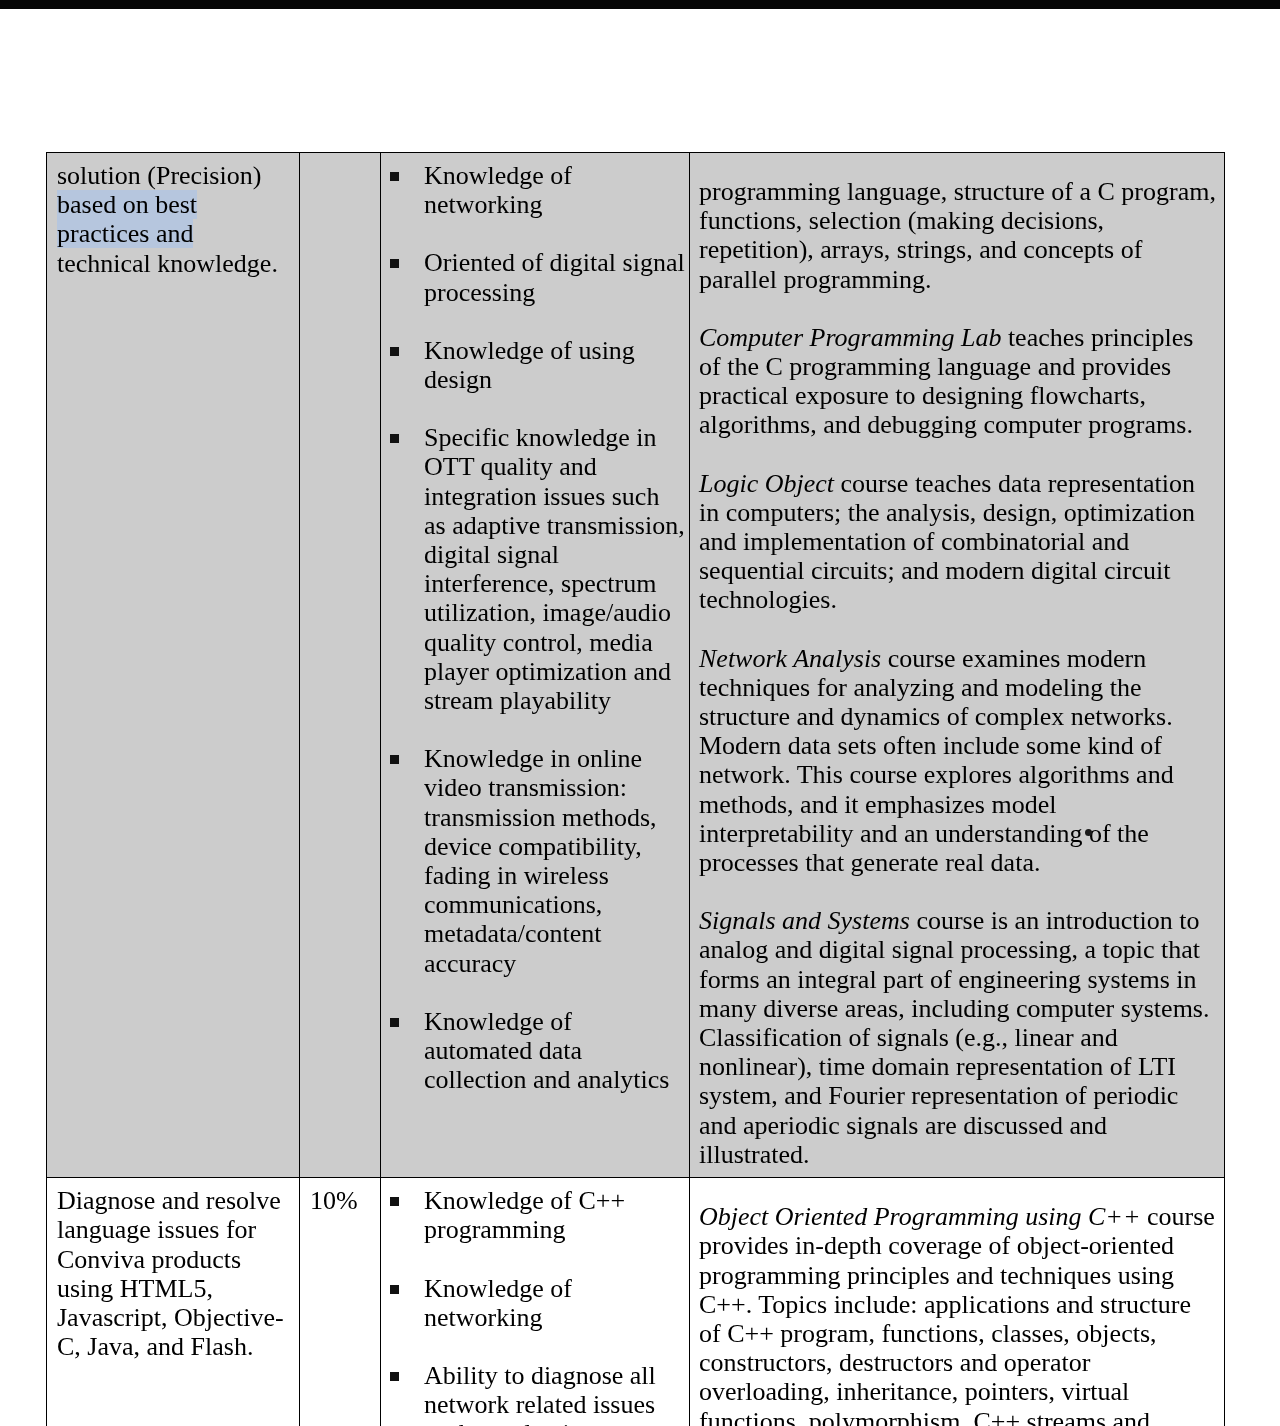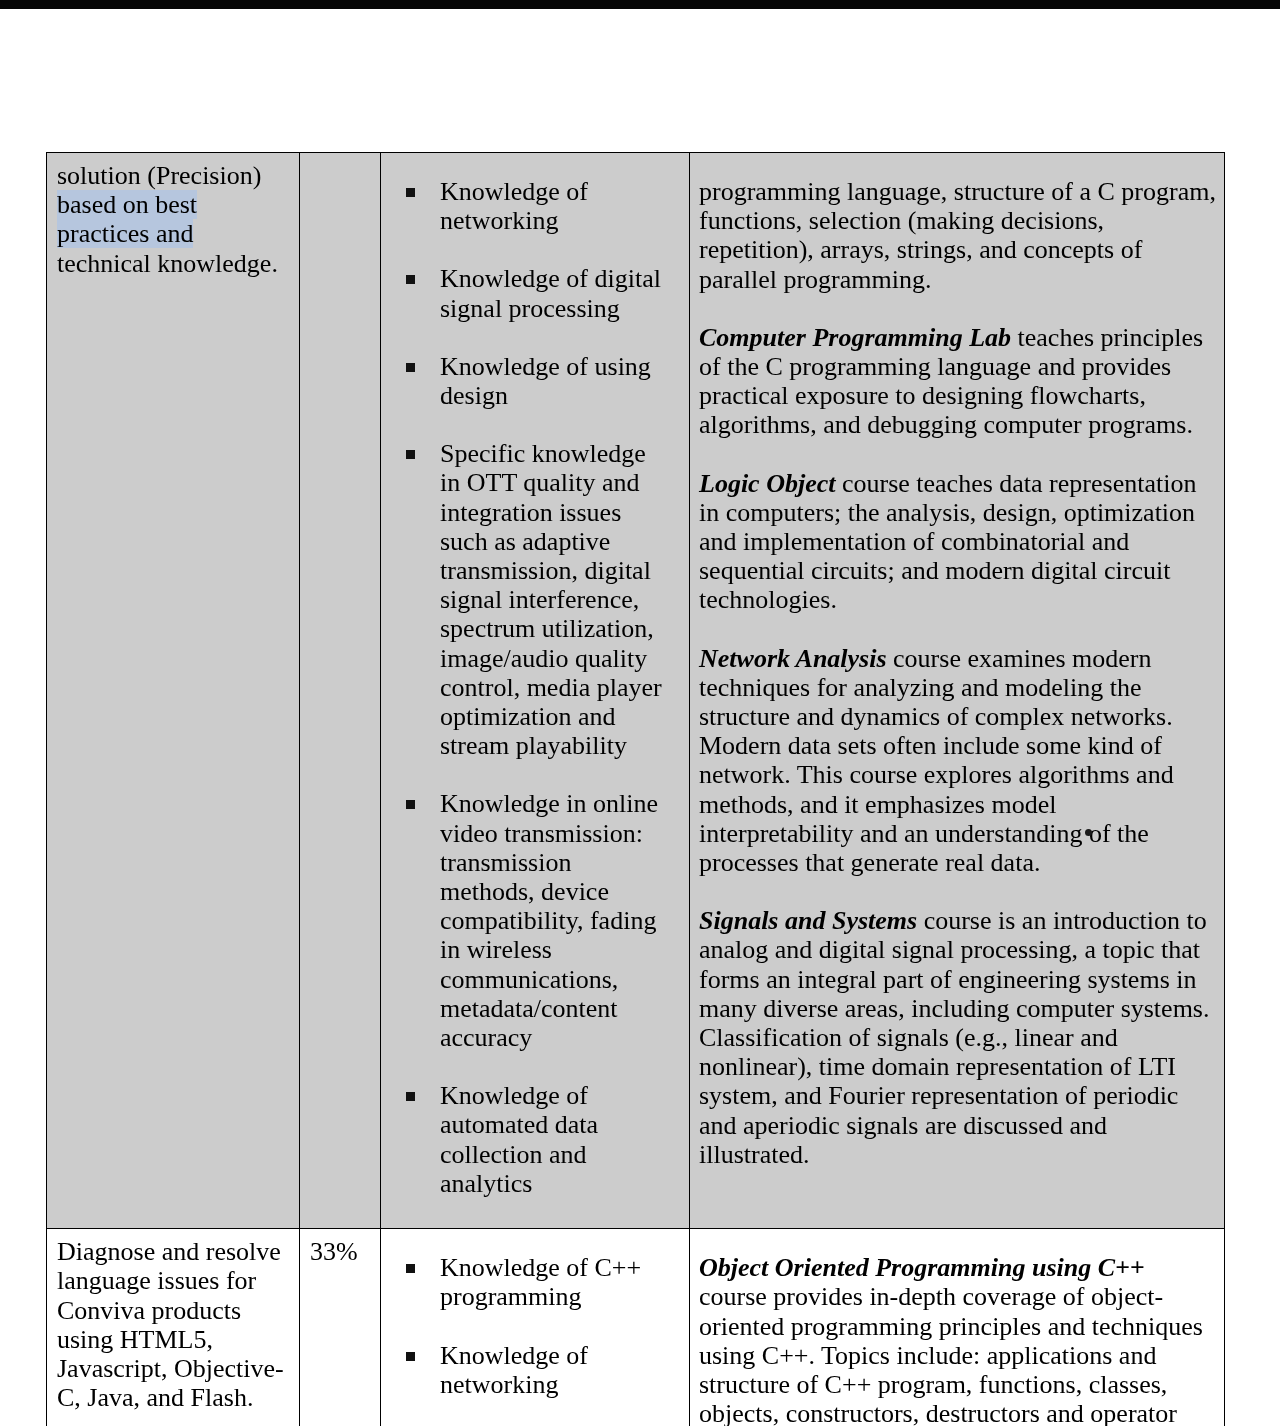--- a/index.html
+++ b/index.html
@@ -47,21 +47,21 @@
 
   .row-gray td { background: #cccccc; }
   .row-white td { background: #ffffff; }
 
   .cell-pad { padding: 8px 6px 8px 10px; }
   .cell-pad-course { padding: 8px 8px 8px 9px; }
   .cell-pad-pct { padding: 8px 10px 8px 10px; text-align: left; }
 
   .skill-list {
     list-style: none;
-    margin: 16px;
+    margin: 0;
     padding: 8px 4px 10px 0;
   }
   .skill-list li {
     position: relative;
     padding-left: 43px;
     margin: 0 0 29px 0;
   }
   .skill-list li:last-child { margin-bottom: 4px; }
   .skill-list li .sq {
     position: absolute;
@@ -69,21 +69,21 @@
     top: 11px;
     width: 9px;
     height: 9px;
     background: #111;
   }
   p.para {
     margin: 16px 0 29px 0;
   }
   p.para:last-child { margin-bottom: 0; }
   .course-name {
-    font-weight: bold;
+    font-weight: normal;
     font-style: italic;
   }
   .hl {
     background: #b6c6de;
   }
   .speck {
     position: absolute;
     width: 7px;
     height: 7px;
     border-radius: 50%;
@@ -109,21 +109,21 @@
           </div>
         </td>
 
         <td class="col-pct">
           <div class="cell-pad-pct"></div>
         </td>
 
         <td class="col-skill">
           <ul class="skill-list">
             <li><span class="sq"></span><span>Knowledge of networking</span></li>
-            <li><span class="sq"></span><span>Knowledge of digital signal processing</span></li>
+            <li><span class="sq"></span><span>Oriented of digital signal processing</span></li>
             <li><span class="sq"></span><span>Knowledge of using design</span></li>
             <li><span class="sq"></span><span>Specific knowledge in OTT quality and integration issues such as adaptive transmission, digital signal interference, spectrum utilization, image/audio quality control, media player optimization and stream playability</span></li>
             <li><span class="sq"></span><span>Knowledge in online video transmission: transmission methods, device compatibility, fading in wireless communications, metadata/content accuracy</span></li>
             <li><span class="sq"></span><span>Knowledge of automated data collection and analytics</span></li>
           </ul>
         </td>
 
         <td class="col-course">
           <div class="cell-pad-course">
             <p class="para"><span>programming language, structure of a C program, functions, selection (making decisions, repetition), arrays, strings, and concepts of parallel programming.</span></p>
@@ -135,21 +135,21 @@
         </td>
       </tr>
 
       <tr class="row-white">
 
         <td class="col-task">
           <div class="cell-pad">Diagnose and resolve language issues for Conviva products using HTML5, Javascript, Objective-C, Java, and Flash.</div>
         </td>
 
         <td class="col-pct">
-          <div class="cell-pad-pct">33%</div>
+          <div class="cell-pad-pct">10%</div>
         </td>
 
         <td class="col-skill">
           <ul class="skill-list">
             <li><span class="sq"></span><span>Knowledge of C++ programming</span></li>
             <li><span class="sq"></span><span>Knowledge of networking</span></li>
             <li><span class="sq"></span><span>Ability to diagnose all network related issues such as adaptive transmission, digital signal interference,</span></li>
           </ul>
         </td>
 

